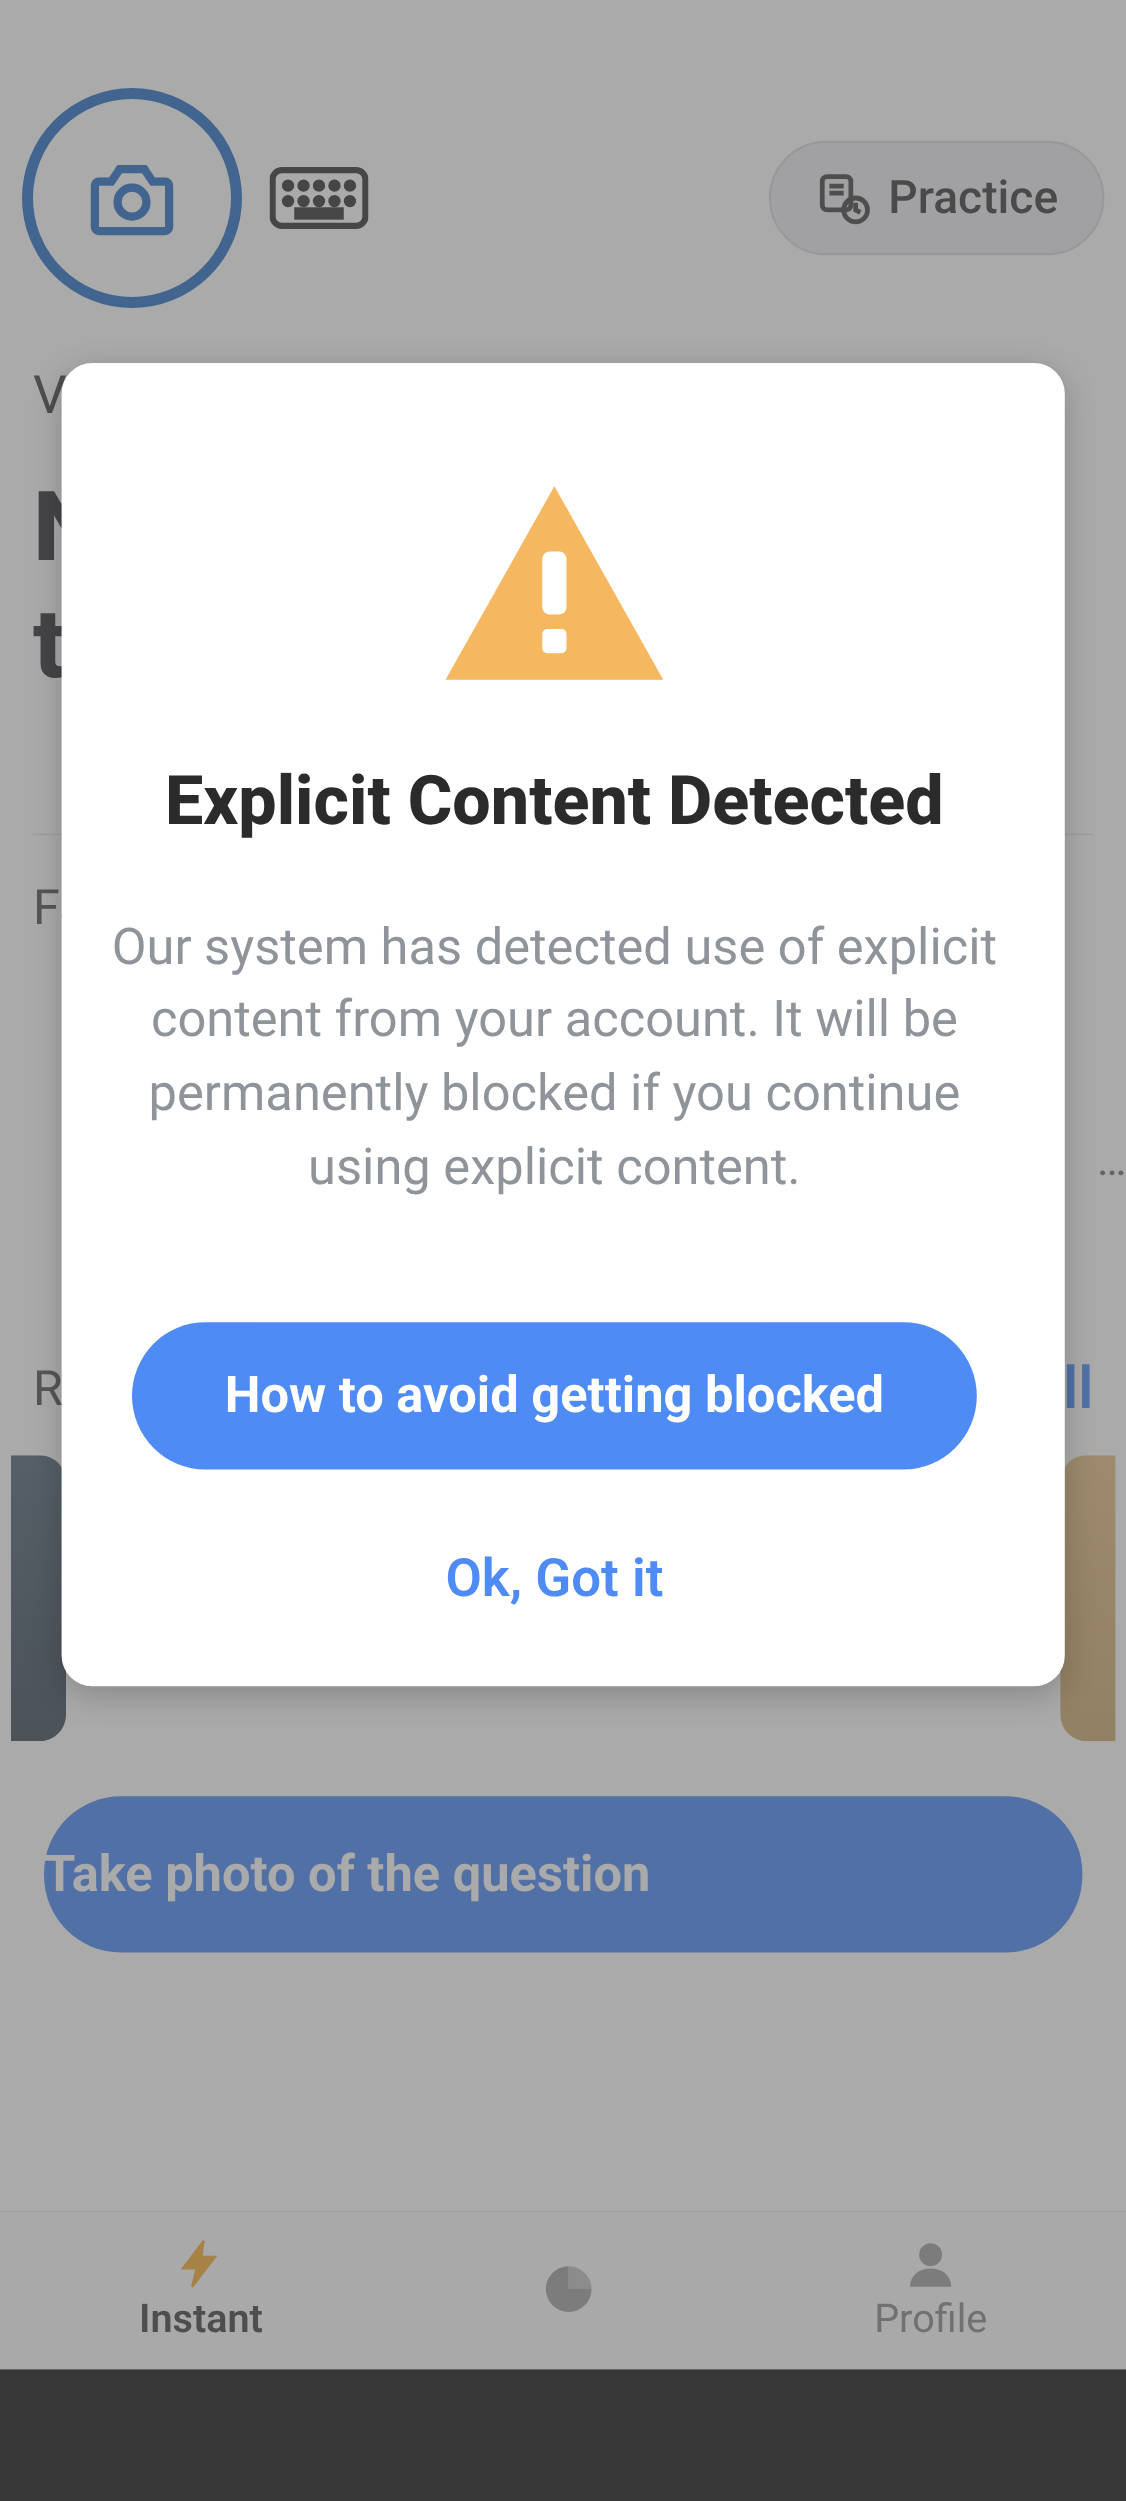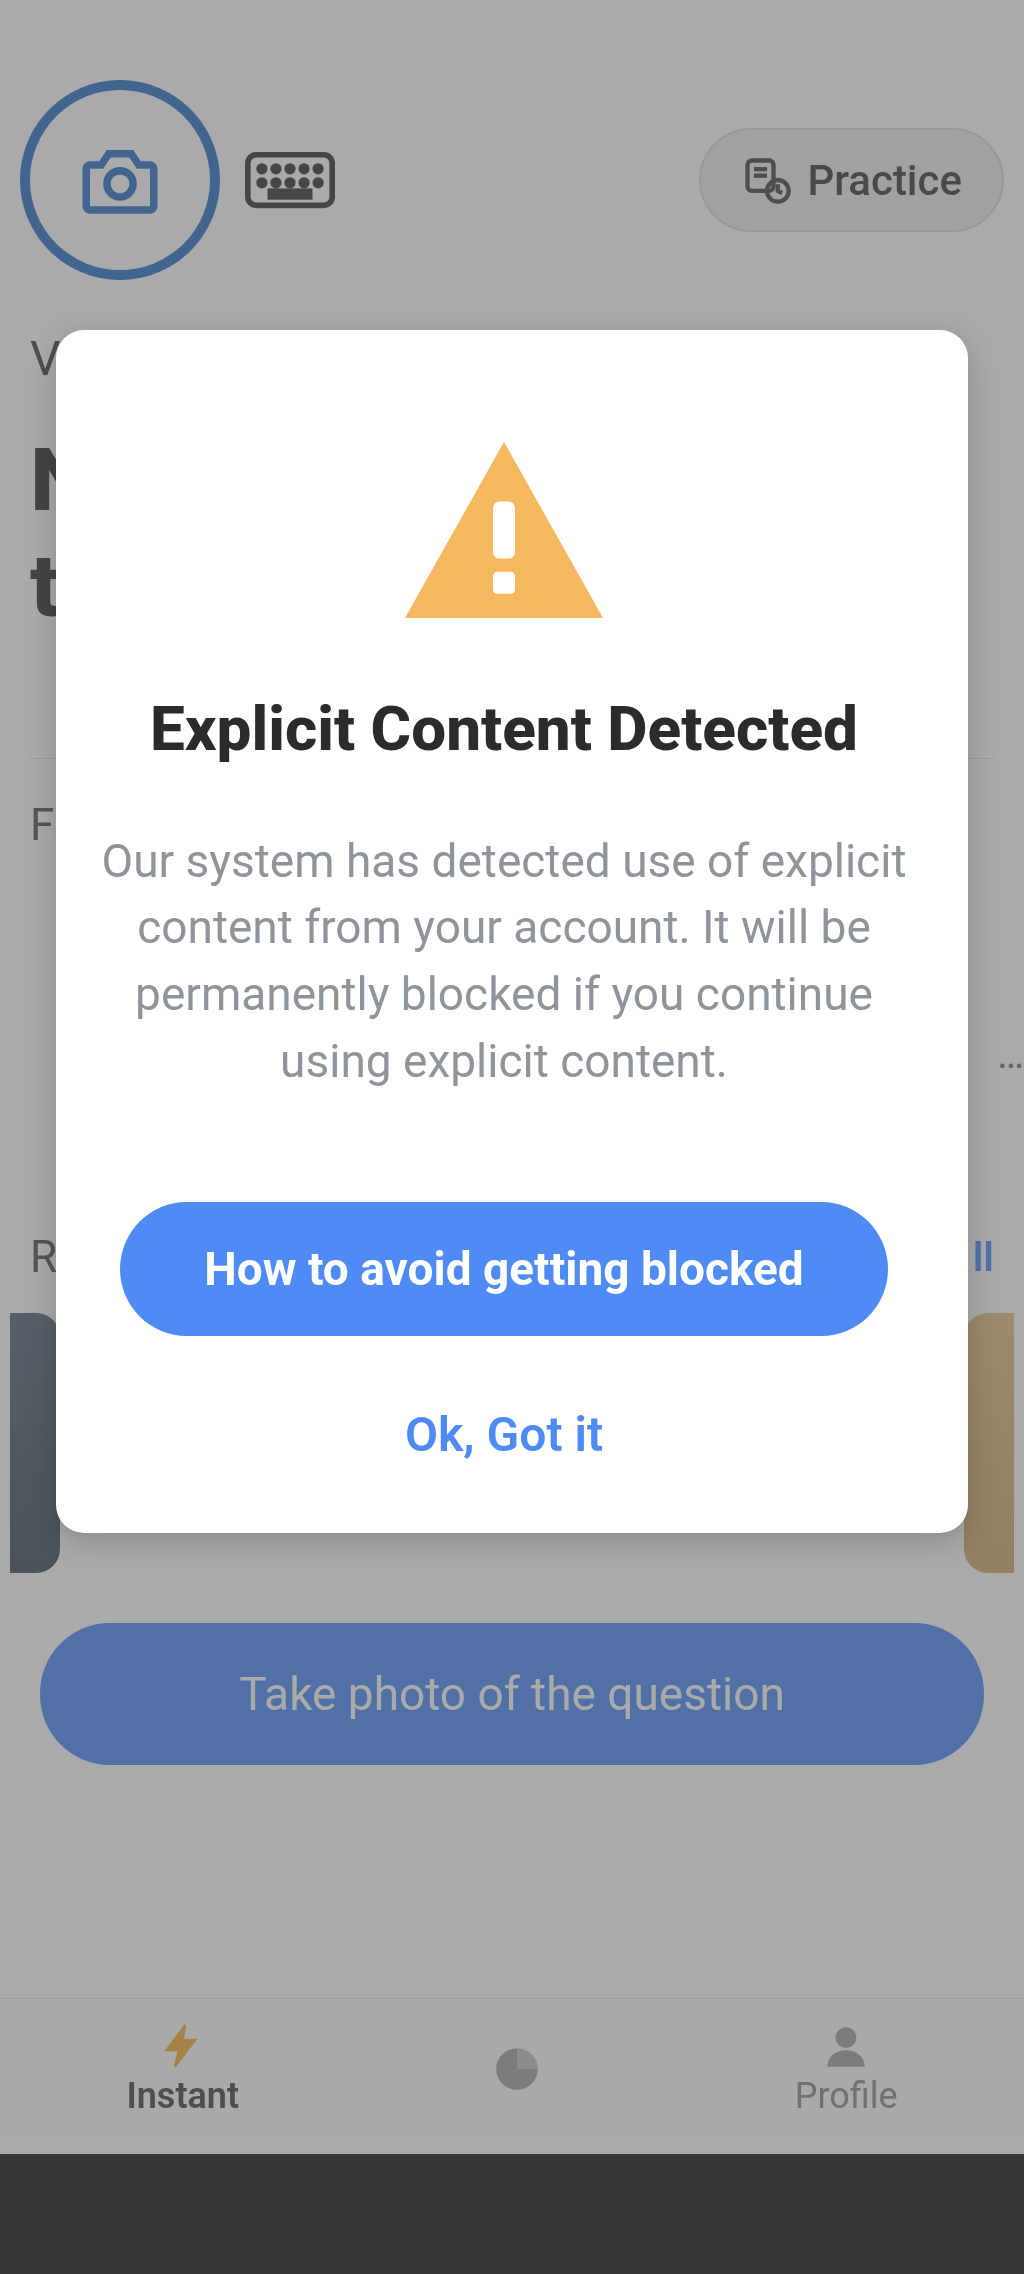--- a/index.html
+++ b/index.html
@@ -20,32 +20,32 @@
 
   
   .big-area { padding: 0 30px; }
   .greet { font-size: 48px; color: #333; margin-top: 30px; }
   .big-title { font-size: 88px; font-weight: 800; color: #202124; margin-top: 40px; line-height: 1.2; letter-spacing: -1px;}
   .divider { height: 1px; background: #ddd; margin-top: 120px; }
 
   .section-row { font-size: 44px; color: #444; margin: 40px 30px 0 0; }
   .rec-row { display: flex; justify-content: space-between; align-items:center; margin: 180px 0 0 0; padding: 0 0 0 0;}
   .rec-label { font-size: 44px; color: #444; }
-  .seeall { font-size: 41px; color: #3b82f6; font-weight:600; padding-right: 0px;}
+  .seeall { font-size: 53px; color: #3b82f6; font-weight:600; padding-right: 0px;}
 
   .cards-row { display: flex; gap: 20px; margin-top: 30px; padding: 0 0 0 0; }
   .card { width: 300px; height: 260px; border-radius: 24px; background: linear-gradient(#465a6e,#2f3d4b); position: relative; color: #fff; padding: 160px 14px 14px 14px;}
   .card.last { background: linear-gradient(#e4b97a,#caa361); margin-left:auto;}
   .card-title { font-size: 30px; }
   .card-sub { font-size: 28px; opacity: .85; }
 
-  .take-btn { margin: 50px 10px 0 10px; background:#3b82f6; color:#fff; text-align:center; padding: 44px 0; border-radius: 70px; font-size:46px; font-weight:400;}
+  .take-btn { margin: 50px 10px 0 10px; background:#3b82f6; color:#fff; text-align:left; padding: 44px 0; border-radius: 70px; font-size:46px; font-weight:700;}
 
   
-  .nav { position:absolute; left:0; right:0; bottom:136px; height:140px; display:flex; align-items:center; justify-content:space-around; border-top:1px solid #e5e5e5; background:#fcfcfc;}
+  .nav { position:absolute; left:0; right:0; bottom:124px; height:140px; display:flex; align-items:center; justify-content:space-around; border-top:1px solid #e5e5e5; background:#fcfcfc;}
   .nav-item { display:flex; flex-direction:column; align-items:center; gap:4px; color:#808080; font-size:36px;}
   .nav-item.active { color:#333; font-weight:600;}
   .nav-item svg { width:50px; height:50px; }
   .nav-item.active .bolt { fill:#f5a623; stroke:#f5a623;}
   .sysbar { position:absolute; left:0; right:0; bottom:0; height:120px; background:#000;}
 
   
   .overlay { position:absolute; inset:0; background:rgba(100,100,100,0.55); }
 
   

